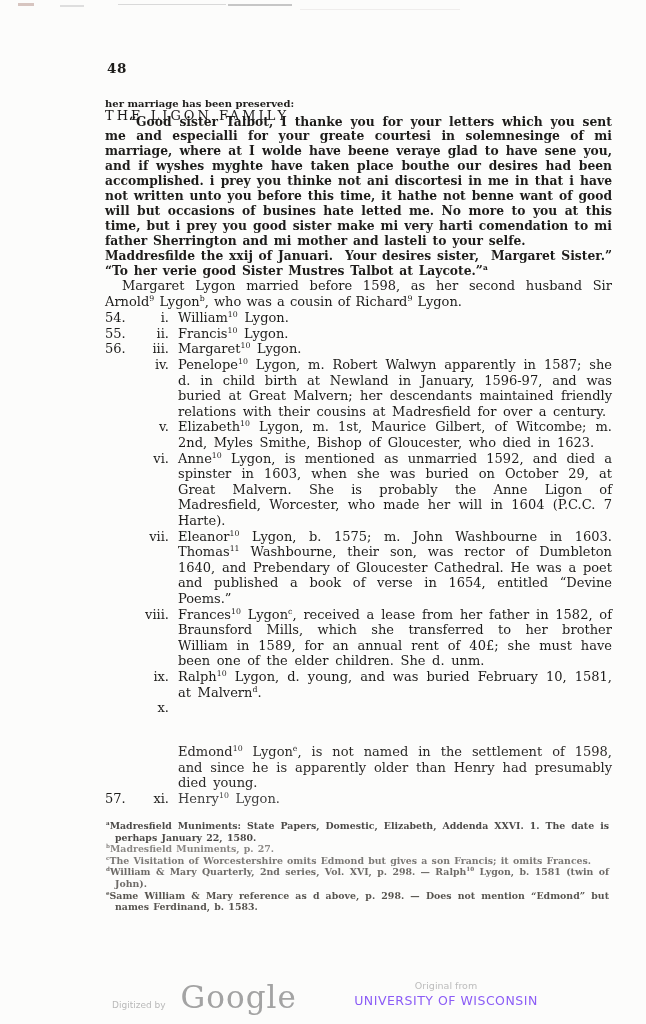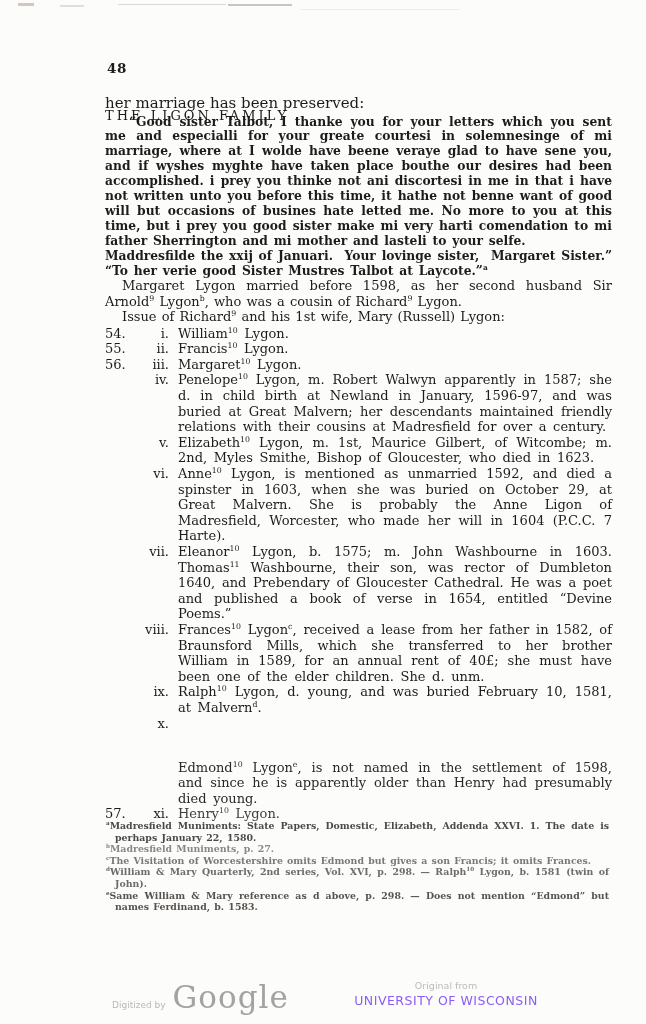--- a/index.html
+++ b/index.html
@@ -16,21 +16,21 @@
   .a4{top:4px;left:228px;width:64px;height:2px;background:#c6c6c6;}
   .a5{top:9px;left:300px;width:160px;height:1px;background:#efedec;}
 
   .content{position:absolute;left:105px;top:60px;width:507px;}
 
   .header{position:relative;height:20px;margin-bottom:16px;}
   .page-number{position:absolute;left:2px;top:0;font-size:13.5px;font-weight:bold;letter-spacing:.5px;}
   .running-title{position:absolute;left:0;right:0;top:0;text-align:left;
     font-size:13px;font-weight:normal;letter-spacing:3px;margin-top:48px;}
 
-  .intro{font-size:15px;line-height:15.5px;}
+  .intro{font-size:10px;line-height:15.5px;font-weight:bold;}
 
   .letter{font-weight:bold;font-size:12.3px;line-height:14.9px;word-spacing:1.5px;}
   .letter-body{text-align:justify;text-indent:24px;margin-top:3px;}
   .letter-dateline{display:flex;justify-content:space-between;}
   .letter-address{margin-top:0;}
 
   .para{font-size:13px;line-height:15.4px;text-align:justify;text-indent:17px;word-spacing:1px;}
 
   .issue-list{margin-top:1px;}
   .row{display:flex;font-size:13px;line-height:15.6px;}
@@ -46,21 +46,21 @@
     font-size:9.4px;line-height:11.6px;font-weight:bold;color:#4c4a48;
     font-family:"DejaVu Serif","Liberation Serif",serif;}
   .footnote{padding-left:9px;text-indent:-9px;text-align:justify;word-spacing:1px;}
   .footnote:nth-child(2){color:#8a8784;}
   .footnote:nth-child(3){color:#7b7875;}
   .footnote:nth-child(4){color:#6e6b68;}
   .footnote:nth-child(5){color:#57544f;}
 
   .wm-left{position:absolute;left:112px;top:982px;display:flex;align-items:baseline;
     color:#adadad;font-family:"DejaVu Sans","Liberation Sans",sans-serif;}
-  .wm-digitized{font-size:9px;color:#b9b9b9;margin-right:7px;}
+  .wm-digitized{font-size:9px;color:#b9b9b9;margin-right:15px;}
   .wm-google{font-family:"DejaVu Serif","Liberation Serif",serif;font-size:31px;
     color:#a3a3a3;letter-spacing:1px;line-height:1;}
   .wm-right{position:absolute;left:340px;top:980px;width:212px;text-align:center;
     color:#b5b5b5;font-family:"DejaVu Sans","Liberation Sans",sans-serif;}
   .wm-original{font-size:9.5px;color:#bcbcbc;}
   .wm-institution{font-size:12.5px;letter-spacing:.5px;margin-top:2px;color:#8b5cf6;}
 </style>
 </head>
 <body>
 
@@ -78,28 +78,27 @@
       <span class="page-number">48</span>
       <span class="running-title">THE LIGON FAMILY</span>
     </div>
 
     <div class="intro">her marriage has been preserved:</div>
 
     <div class="letter">
       <div class="letter-body">“Good sister Talbot, I thanke you for your letters which you sent me and especialli for your greate courtesi in solemnesinge of mi marriage, where at I wolde have beene veraye glad to have sene you, and if wyshes myghte have taken place bouthe our desires had been accomplished. i prey you thinke not ani discortesi in me in that i have not written unto you before this time, it hathe not benne want of good will but occasions of busines hate letted me.  No more to you at this time, but i prey you good sister make mi very harti comendation to mi father Sherrington and mi mother and lasteli to your selfe.</div>
       <div class="letter-dateline">
         <span>Maddresfilde the xxij of Januari.</span>
-        <span>Your lovinge sister,</span>
+        <span>Your desires sister,</span>
         <span>Margaret Sister.”</span>
       </div>
       <div class="letter-address">“To her verie good Sister Mustres Talbot at Laycote.”<sup>a</sup></div>
     </div>
 
     <div class="para">Margaret Lygon married before 1598, as her second husband Sir Arnold<sup>9</sup> Lygon<sup>b</sup>, who was a cousin of Richard<sup>9</sup> Lygon.</div>
-    <div class="para">Issue of Richard<sup>9</sup> and his 1st wife, Mary (Russell) Lygon:</div>
 
     <div class="issue-list" id="issue-list">
   <div class="row">
     <span class="col-num">54.</span>
     <span class="col-roman">i.</span>
     <span class="col-text">William<sup>10</sup> Lygon.</span>
   </div>
 
   <div class="row">
     <span class="col-num">55.</span>

